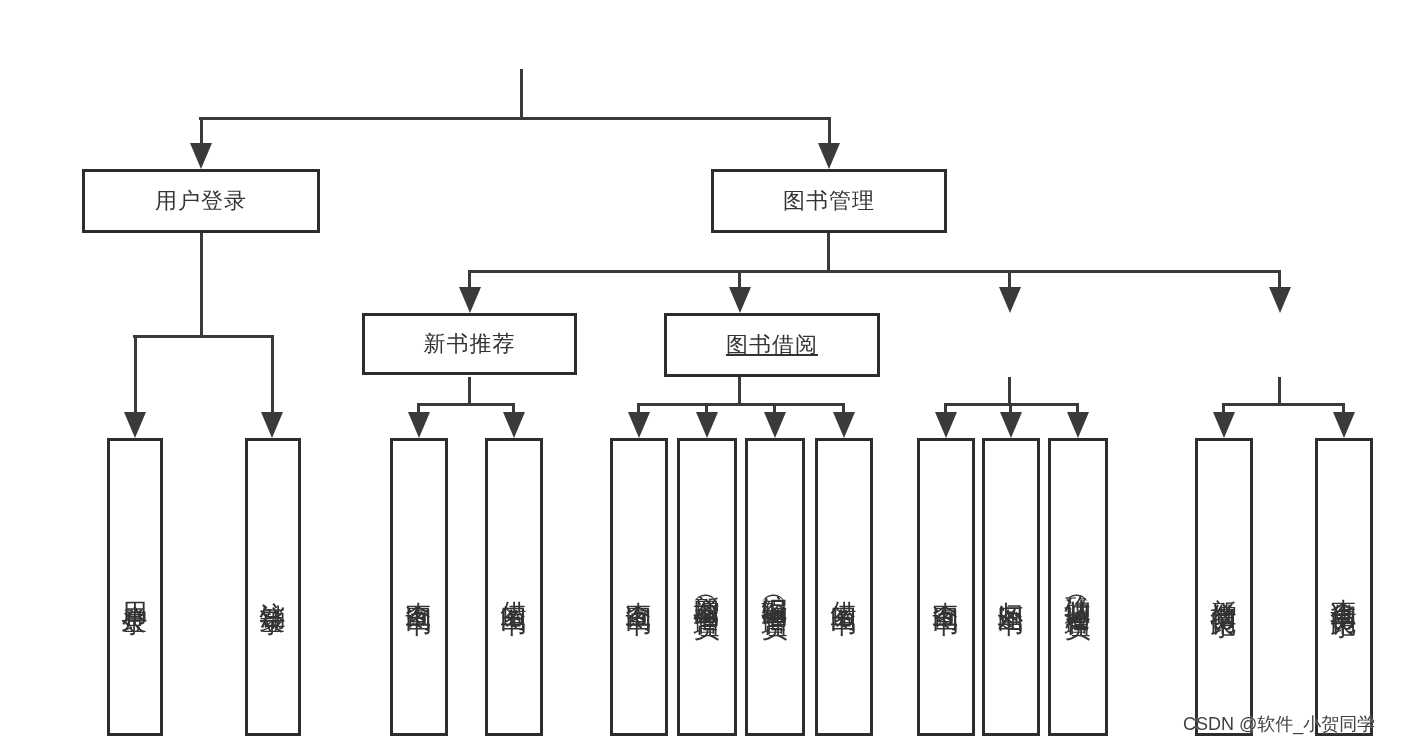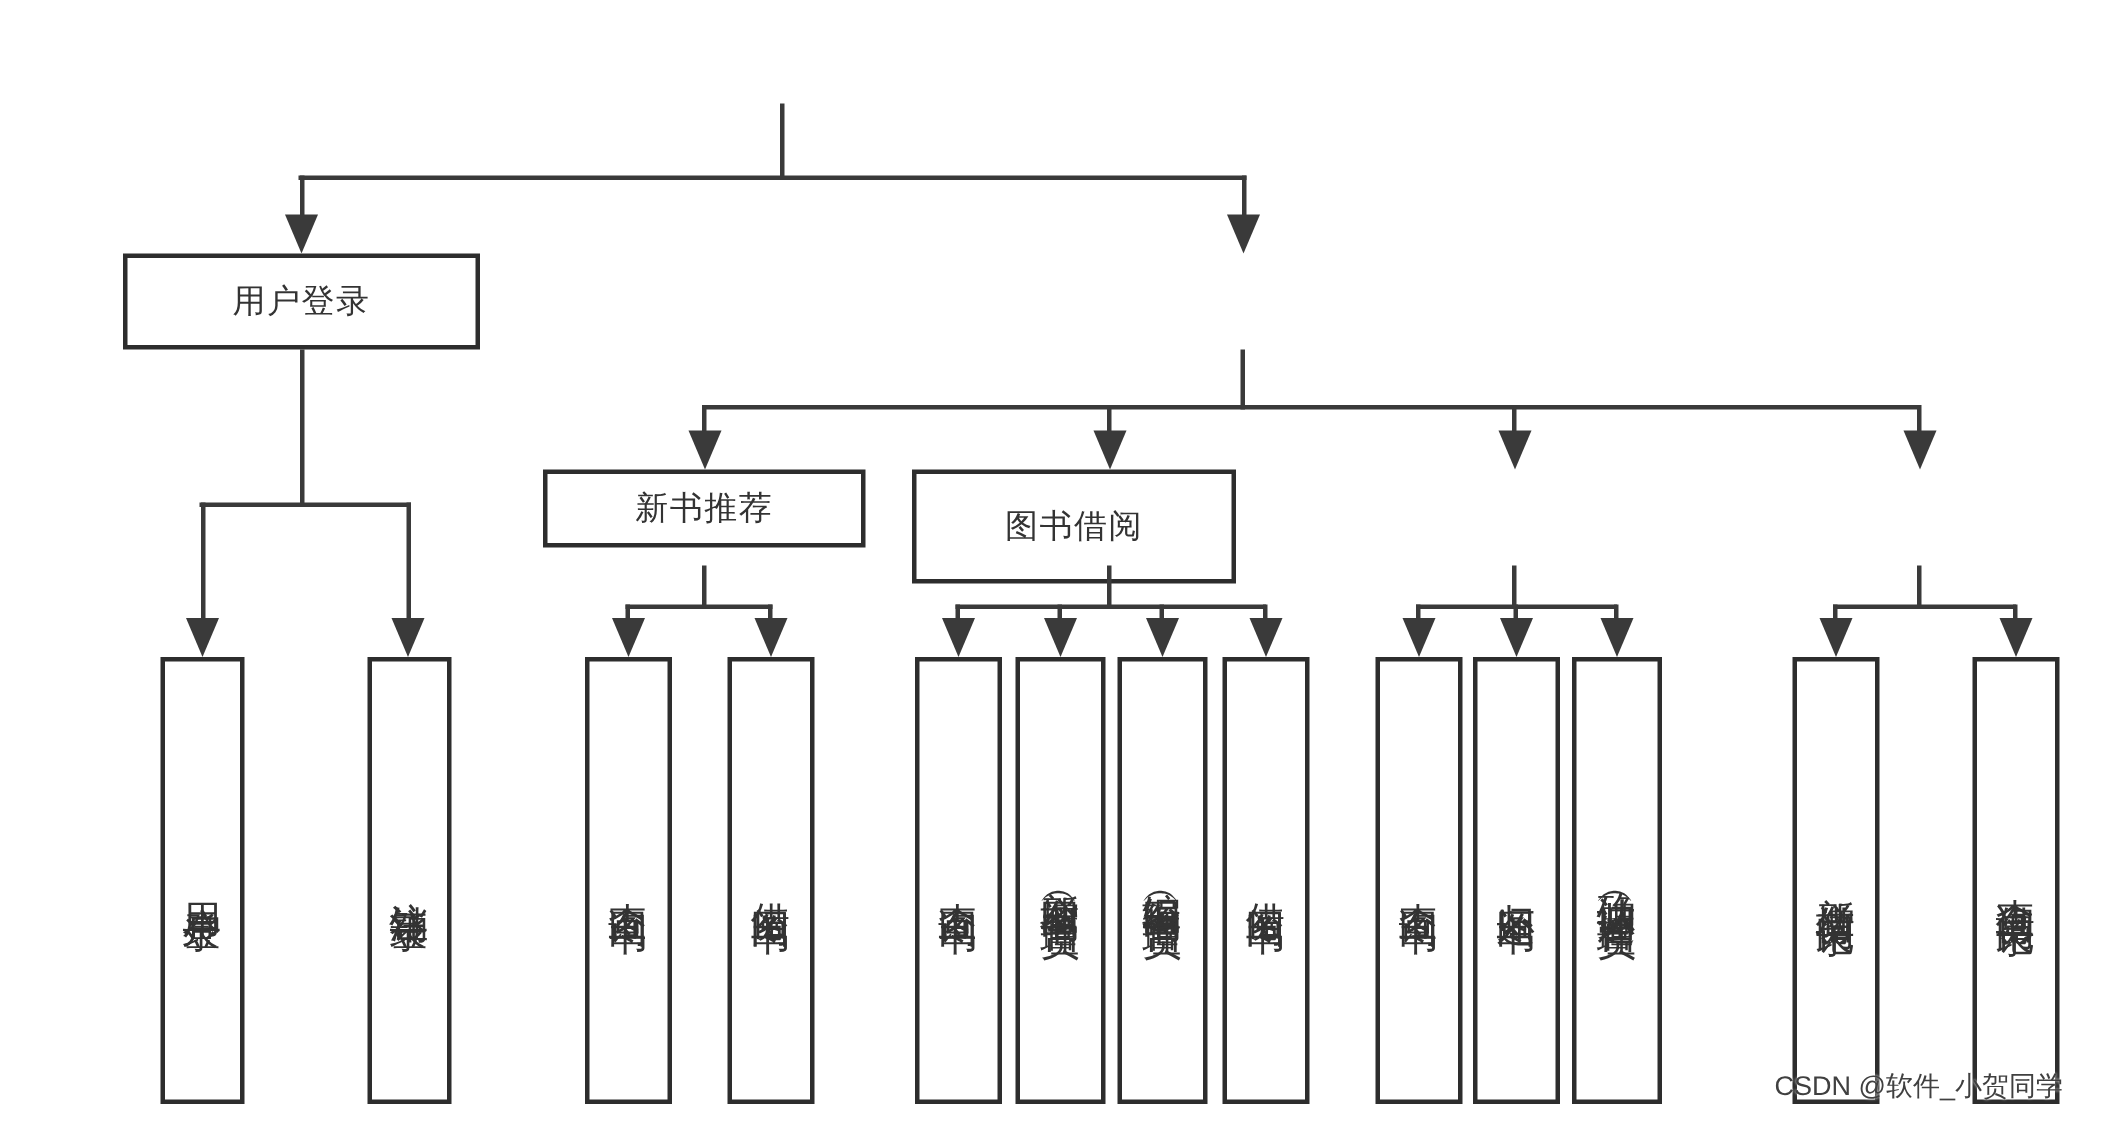--- a/index.html
+++ b/index.html
@@ -51,41 +51,42 @@
 
 
   <div class="vline" style="left:520px;top:69px;height:51px;"></div>
   <div class="hline" style="left:199px;top:117px;width:632px;"></div>
   <div class="vline" style="left:200px;top:117px;height:30px;"></div>
   <div class="ahead" style="left:190px;top:143px;"></div>
   <div class="vline" style="left:828px;top:117px;height:30px;"></div>
   <div class="ahead" style="left:818px;top:143px;"></div>
 
   <div class="node" style="left:82px;top:169px;width:238px;height:64px;">用户登录</div>
+  <div class="node" style="left:711px;top:169px;width:236px;height:64px;">图书管理</div>
 
   <div class="vline" style="left:200px;top:233px;height:105px;"></div>
   <div class="hline" style="left:133px;top:335px;width:141px;"></div>
   <div class="vline" style="left:134px;top:335px;height:79px;"></div>
   <div class="ahead" style="left:124px;top:412px;"></div>
   <div class="vline" style="left:271px;top:335px;height:79px;"></div>
   <div class="ahead" style="left:261px;top:412px;"></div>
 
   <div class="vline" style="left:827px;top:233px;height:40px;"></div>
   <div class="hline" style="left:468px;top:270px;width:812px;"></div>
   <div class="vline" style="left:468px;top:270px;height:19px;"></div>
   <div class="ahead" style="left:459px;top:287px;"></div>
   <div class="vline" style="left:738px;top:270px;height:19px;"></div>
   <div class="ahead" style="left:729px;top:287px;"></div>
   <div class="vline" style="left:1008px;top:270px;height:19px;"></div>
   <div class="ahead" style="left:999px;top:287px;"></div>
   <div class="vline" style="left:1278px;top:270px;height:19px;"></div>
   <div class="ahead" style="left:1269px;top:287px;"></div>
 
-  <div class="node" style="left:362px;top:313px;width:215px;height:52px;">新书推荐</div>
-  <div class="node" style="left:608px;top:313px;width:216px;height:76px;">图书借阅</div>
+  <div class="node" style="left:362px;top:313px;width:215px;height:62px;">新书推荐</div>
+  <div class="node" style="left:664px;top:313px;width:216px;height:64px;text-decoration:underline;">图书借阅</div>
 
   <div class="vline" style="left:468px;top:377px;height:29px;"></div>
   <div class="hline" style="left:417px;top:403px;width:98px;"></div>
   <div class="vline" style="left:417px;top:403px;height:12px;"></div>
   <div class="ahead" style="left:408px;top:412px;"></div>
   <div class="vline" style="left:512px;top:403px;height:12px;"></div>
   <div class="ahead" style="left:503px;top:412px;"></div>
 
   <div class="vline" style="left:738px;top:377px;height:29px;"></div>
   <div class="hline" style="left:637px;top:403px;width:207px;"></div>

